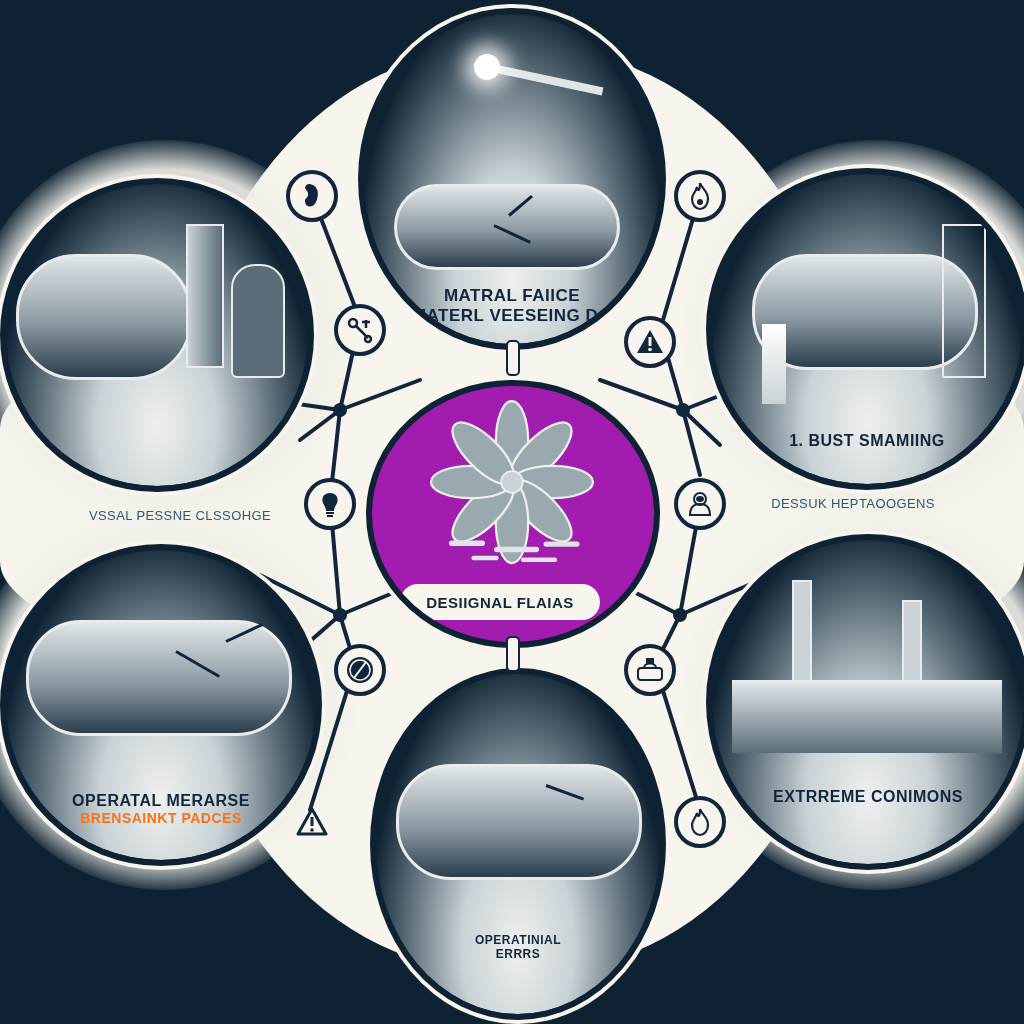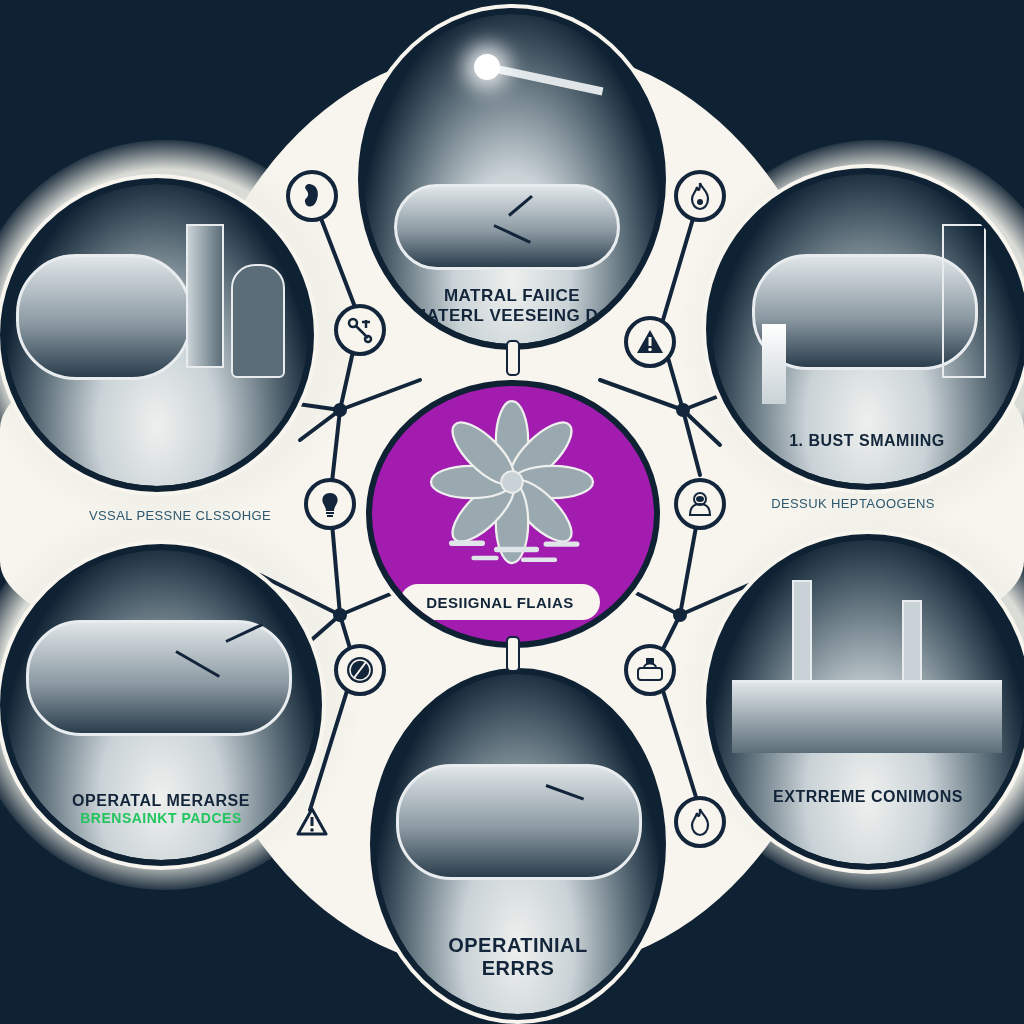--- a/index.html
+++ b/index.html
@@ -98,29 +98,29 @@
     </div>
   </div>
 
   <div class="node" style="left:0px;top:544px;width:310px;height:310px;">
     <div class="scene"></div>
     <div class="tank" style="left:20px;top:70px;width:260px;height:110px;border-radius:55px;"></div>
     <div class="crack" style="left:170px;top:100px;width:50px;transform:rotate(30deg);"></div>
     <div class="crack" style="left:220px;top:90px;width:40px;transform:rotate(-25deg);"></div>
     <div class="label" style="top:242px;font-size:16px;">
       <span>OPERATAL MERARSE</span>
-      <span style="color:#22c55e;font-size:14px;">BRENSAINKT PADCES</span>
+      <span style="color:#f97316;font-size:14px;">BRENSAINKT PADCES</span>
     </div>
   </div>
 
   <div class="node" style="left:370px;top:668px;width:284px;height:340px;">
     <div class="scene"></div>
     <div class="tank" style="left:20px;top:90px;width:240px;height:110px;border-radius:55px;"></div>
     <div class="crack" style="left:170px;top:110px;width:40px;transform:rotate(20deg);"></div>
-    <div class="label" style="top:260px;font-size:20px;">
+    <div class="label" style="top:260px;font-size:12px;">
       <span>OPERATINIAL</span>
       <span>ERRRS</span>
     </div>
   </div>
 
   <div class="node" style="left:706px;top:534px;width:312px;height:324px;">
     <div class="scene"></div>
     <div style="position:absolute;left:80px;top:40px;width:16px;height:150px;background:#c9d2d6;border:2px solid #e8ecee;"></div>
     <div style="position:absolute;left:190px;top:60px;width:16px;height:130px;background:#c9d2d6;border:2px solid #e8ecee;"></div>
     <div style="position:absolute;left:20px;top:140px;width:270px;height:70px;background:linear-gradient(180deg,#dfe5e8,#5b6d78);border-top:3px solid #e8ecee;"></div>

